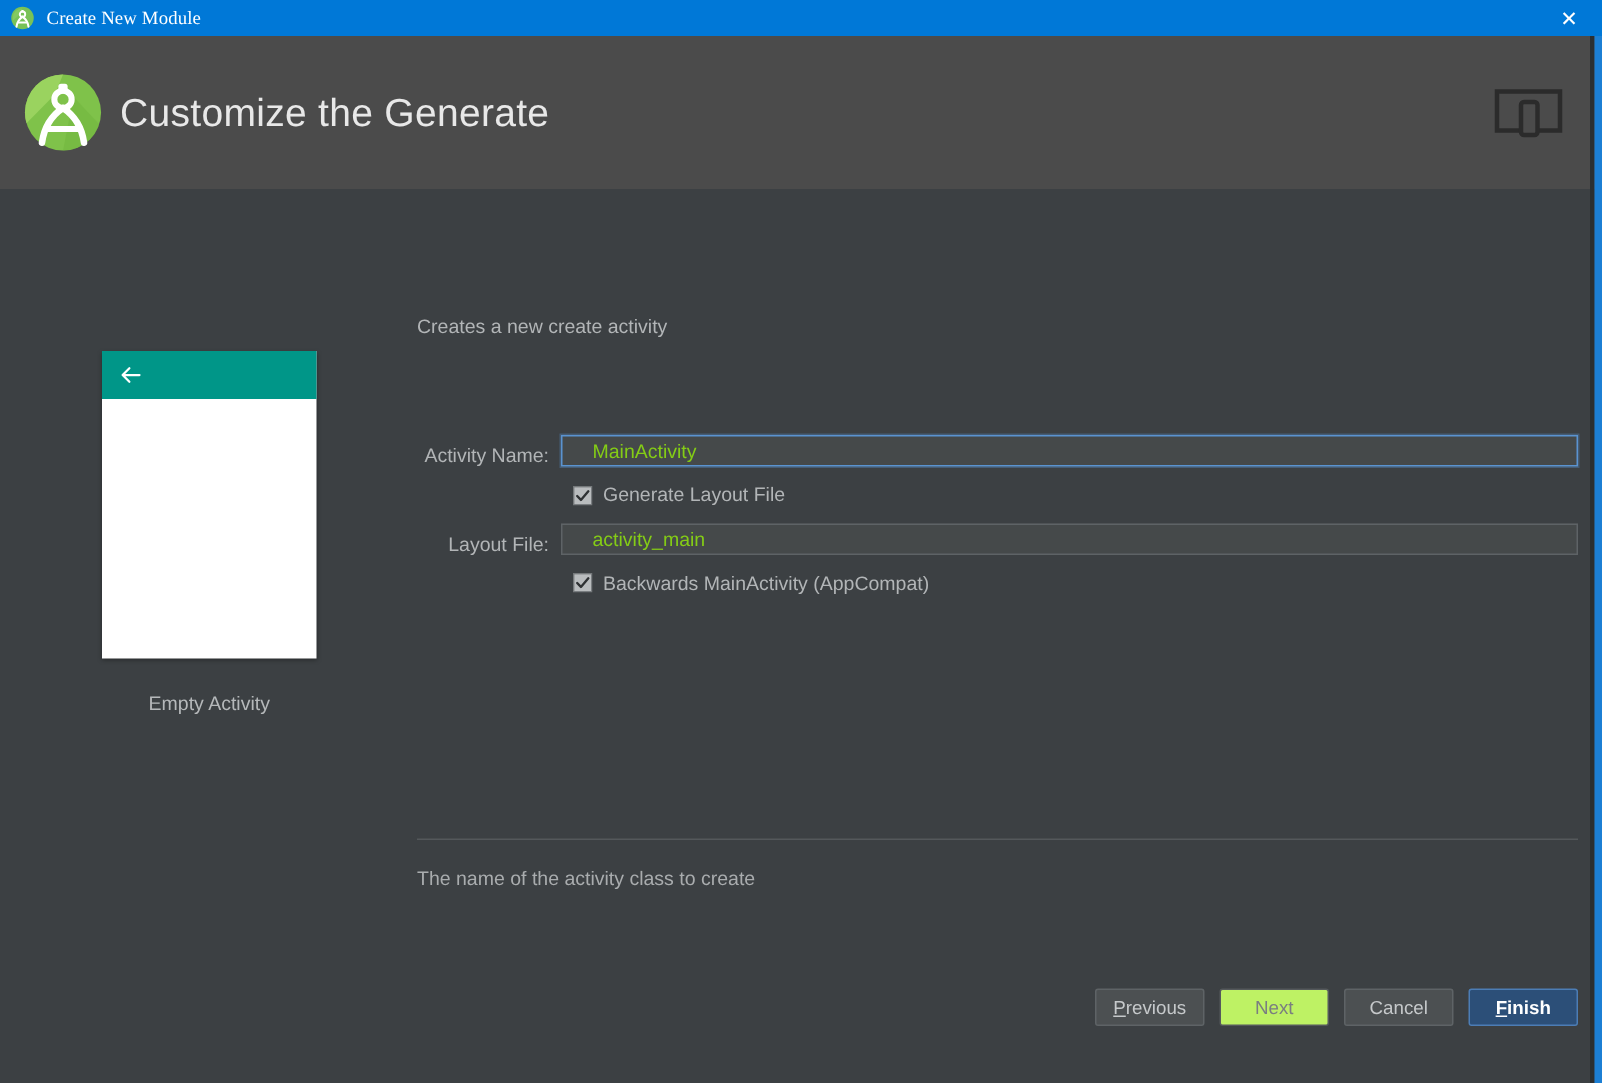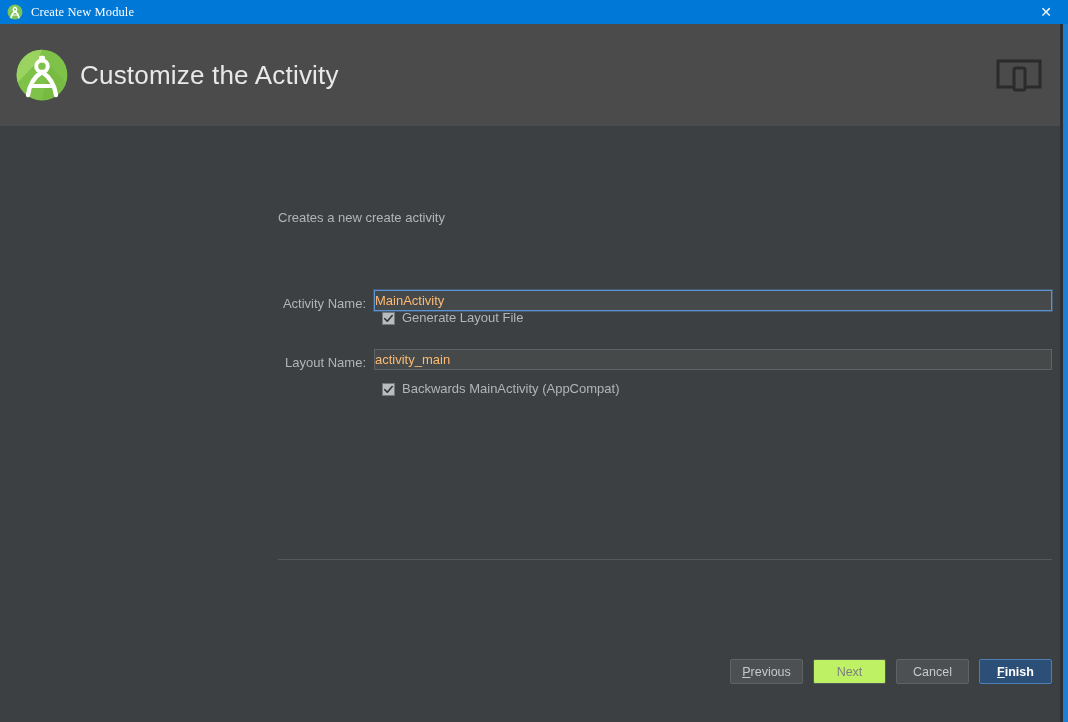--- a/index.html
+++ b/index.html
@@ -168,38 +168,38 @@
     white-space: nowrap;
     box-sizing: border-box;
   }
   .text-input {
     flex: 1 1 auto;
     height: 21px;
     line-height: 21px;
     background: #45494a;
     border: 1px solid #5e6366;
     box-sizing: border-box;
-    padding: 0 0;
-    color: #fdba74;
+    padding: 0 20px;
+    color: #84cc16;
     font-size: 13px;
     font-family: "Liberation Sans", sans-serif;
     outline: none;
   }
   .text-input.focused {
     border: 1px solid #5a93d0;
     box-shadow: 0 0 0 1px rgba(90,147,208,0.35);
   }
 
   .check-row {
     position: absolute;
     left: 104px;
     display: flex;
     align-items: center;
   }
-  .check-row.generate-layout { top: 184px; }
+  .check-row.generate-layout { top: 196px; align-items: flex-end; }
   .check-row.backwards-compat { top: 255px; }
 
   .checkbox {
     width: 13px;
     height: 13px;
     flex: 0 0 auto;
     margin-right: 7px;
   }
   .check-label {
     color: #b2b5b7;
@@ -306,31 +306,43 @@
       <svg viewBox="0 0 64 64" width="56" height="56">
         <circle cx="32" cy="32" r="29" fill="#7fc24a"></circle>
         <path d="M32 3A29 29 0 0 0 3 32a29 29 0 0 0 1.2 8.2L26 18 32 3z" fill="#9ad35f"></path>
         <path d="M32 61a29 29 0 0 0 27.6-20L40 20 32 61z" fill="#6fb43c" opacity="0.45"></path>
         <circle cx="32" cy="22" r="6.6" fill="none" stroke="#ffffff" stroke-width="4.6"></circle>
         <rect x="28.5" y="10" width="7" height="7.5" rx="2" fill="#ffffff"></rect>
         <path d="M32 28.5 C 23 34.5 17.4 44.4 16 55 M32 28.5 C 41 34.5 46.6 44.4 48 55" fill="none" stroke="#ffffff" stroke-width="5" stroke-linecap="round"></path>
         <path d="M21 44.5 h22" stroke="#ffffff" stroke-width="4.6" stroke-linecap="round"></path>
       </svg>
     </span>
-    <span class="header-title">Customize the Activity</span>
+    <span class="header-title">Customize the Generate</span>
     <span class="header-device-icon">
       <svg viewBox="0 0 48 40" width="48" height="40">
         <rect x="3" y="6" width="42" height="26" fill="none" stroke="#2b2b2b" stroke-width="3"></rect>
         <rect x="19" y="13" width="11" height="22" rx="2" fill="#4b4b4b" stroke="#2b2b2b" stroke-width="3"></rect>
       </svg>
     </span>
   </div>
 
   <div class="body-area">
 
+    <div class="preview-wrap">
+      <div class="preview-card">
+        <div class="preview-appbar">
+          <span class="preview-back-icon">
+            <svg viewBox="0 0 24 24" width="18" height="18">
+              <path d="M20 12 H5 M11 6 L5 12 L11 18" fill="none" stroke="#ffffff" stroke-width="2" stroke-linecap="round" stroke-linejoin="round"></path>
+            </svg>
+          </span>
+        </div>
+      </div>
+      <div class="preview-label">Empty Activity</div>
+    </div>
 
     <div class="form">
 
       <div class="form-desc">Creates a new create activity</div>
 
       <div class="field-row activity-name">
         <span class="field-label">Activity Name:</span>
         <input class="text-input focused" type="text" value="MainActivity" style="">
       </div>
 
@@ -338,37 +350,38 @@
         <span class="checkbox">
           <svg viewBox="0 0 14 14" width="13" height="13">
             <rect x="0.5" y="0.5" width="13" height="13" fill="#b9bcbe" stroke="#75797b" stroke-width="1"></rect>
             <path d="M3 7.2 L5.7 10 L11 3.8" fill="none" stroke="#2f3234" stroke-width="1.7" stroke-linecap="round" stroke-linejoin="round"></path>
           </svg>
         </span>
         <span class="check-label">Generate Layout File</span>
       </div>
 
       <div class="field-row layout-name">
-        <span class="field-label">Layout Name:</span>
+        <span class="field-label">Layout File:</span>
         <input class="text-input" type="text" value="activity_main" style="">
       </div>
 
       <div class="check-row backwards-compat">
         <span class="checkbox">
           <svg viewBox="0 0 14 14" width="13" height="13">
             <rect x="0.5" y="0.5" width="13" height="13" fill="#b9bcbe" stroke="#75797b" stroke-width="1"></rect>
             <path d="M3 7.2 L5.7 10 L11 3.8" fill="none" stroke="#2f3234" stroke-width="1.7" stroke-linecap="round" stroke-linejoin="round"></path>
           </svg>
         </span>
         <span class="check-label">Backwards MainActivity (AppCompat)</span>
       </div>
 
     </div>
 
     <div class="separator"></div>
+    <div class="help-text">The name of the activity class to create</div>
 
     <div class="button-bar">
       <div class="btn">
         <span class="mnemonic">P</span>
           <span>revious</span>
       </div>
       <div class="btn disabled">Next</div>
       <div class="btn">Cancel</div>
       <div class="btn primary">
         <span class="mnemonic">F</span>

